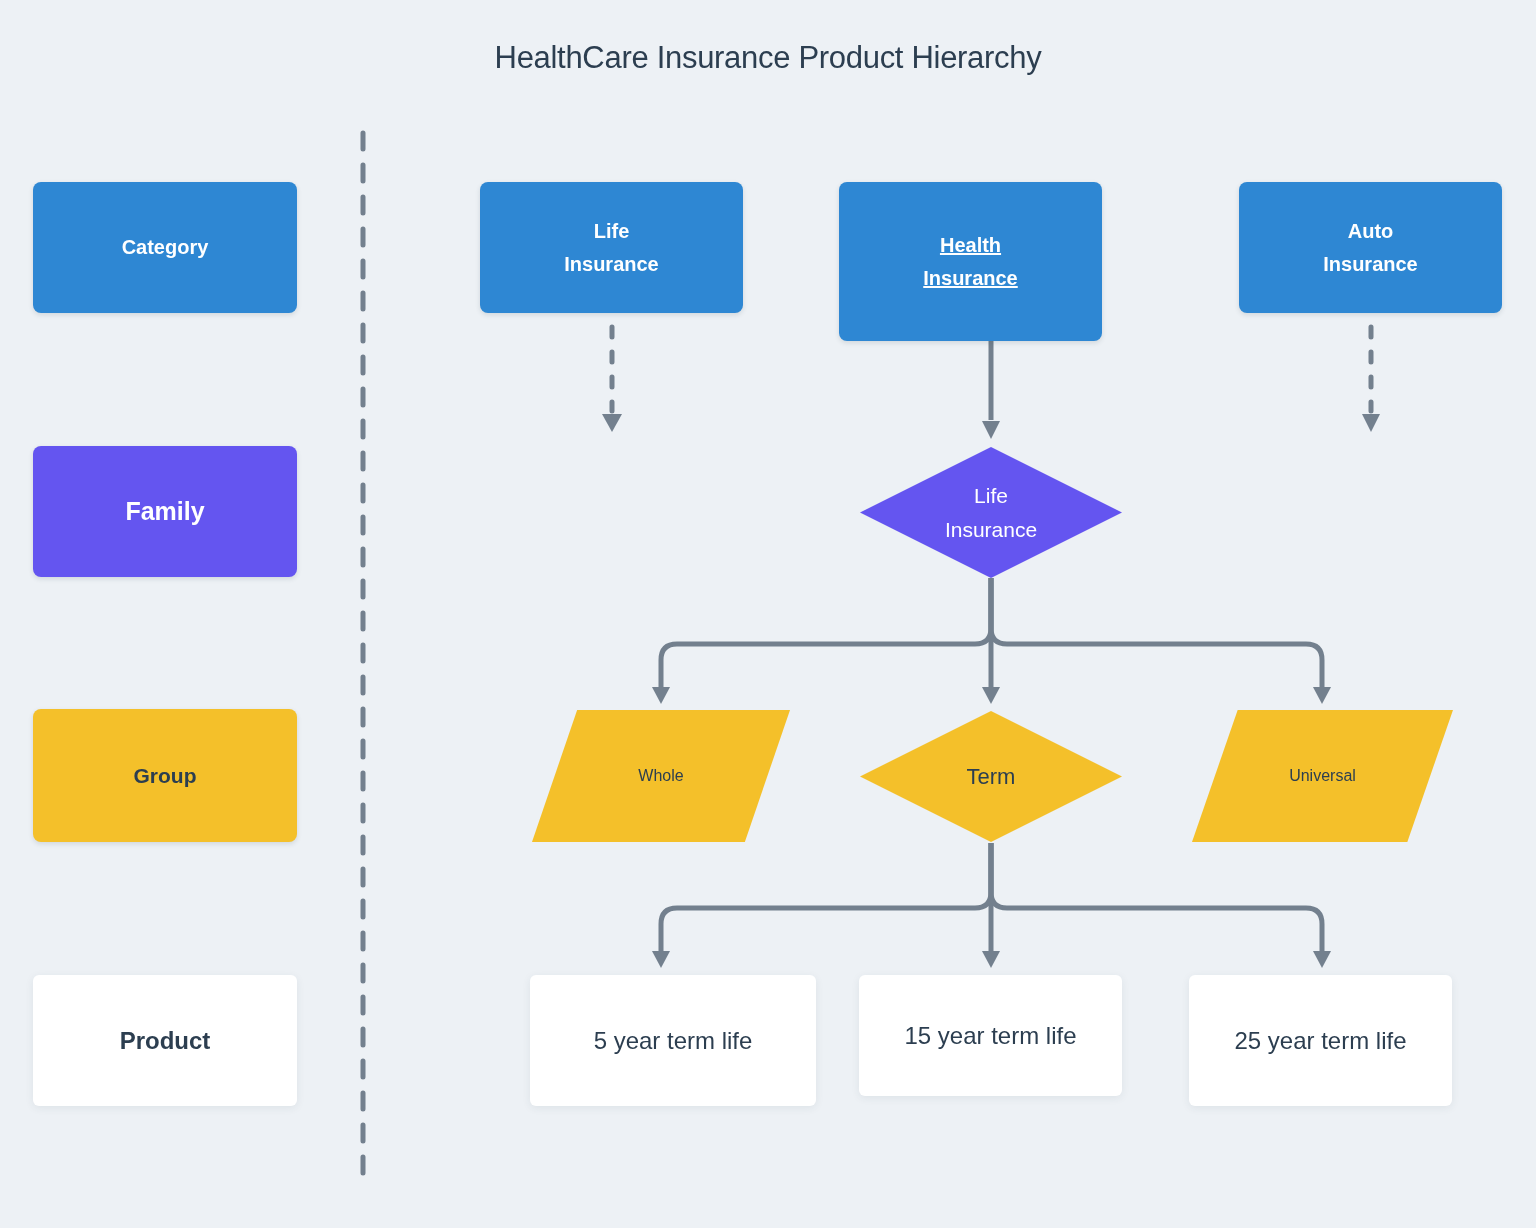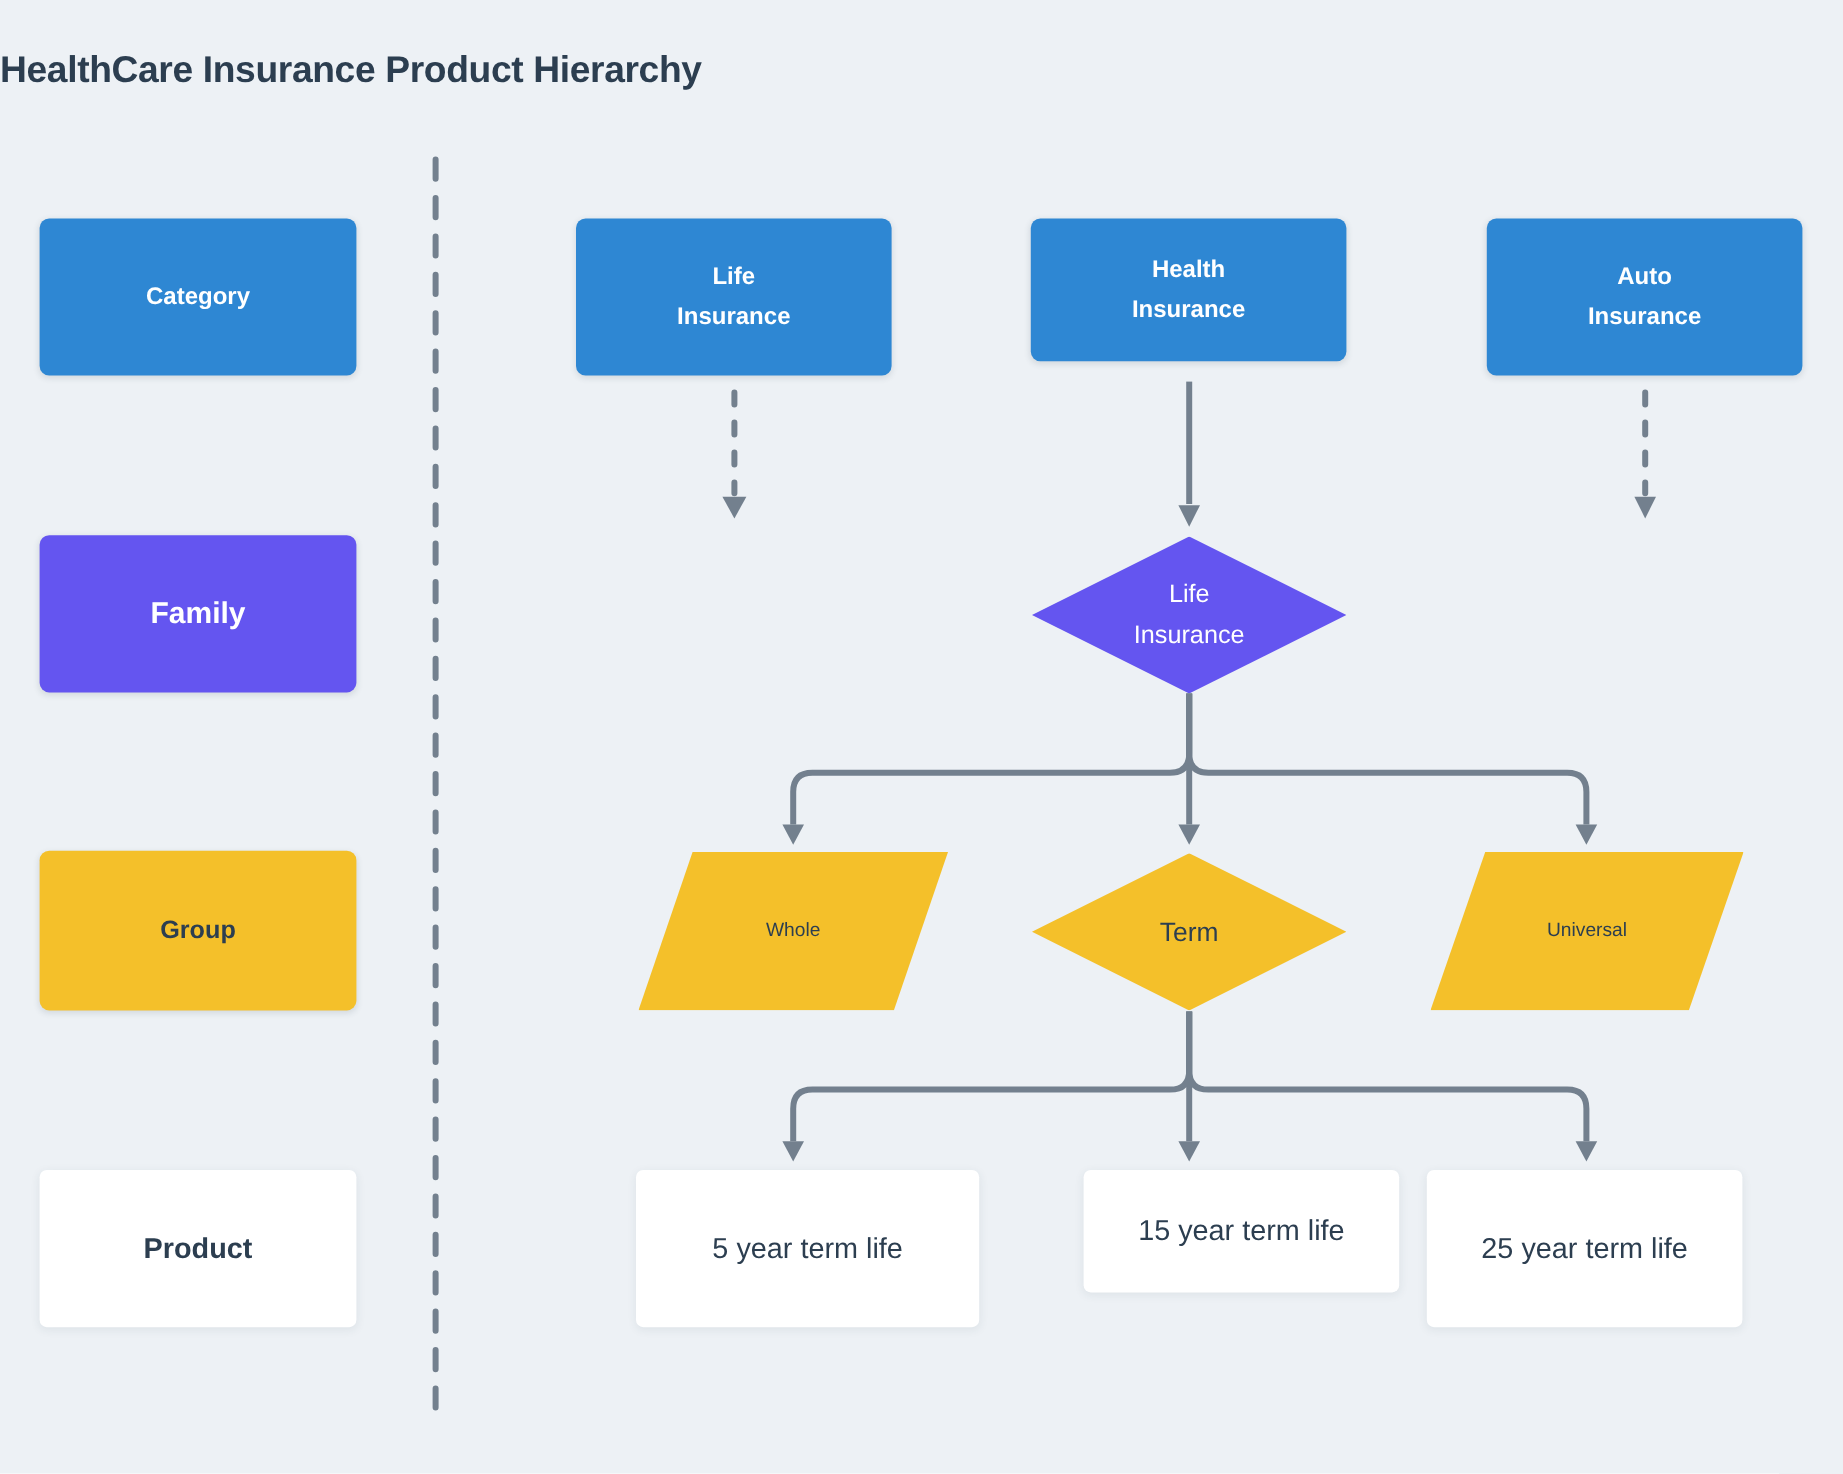--- a/index.html
+++ b/index.html
@@ -12,22 +12,23 @@
     height: 1228px;
     background: #EDF1F5;
     overflow: hidden;
   }
 
   .diagram-title {
     position: absolute;
     top: 40px;
     left: 0;
     width: 100%;
+    text-align: center;
     font-size: 31px;
-    font-weight: bold;
+    font-weight: normal;
     letter-spacing: -0.3px;
     color: #2C3E50;
   }
 
   svg.wires {
     position: absolute;
     top: 0; left: 0;
     width: 1536px; height: 1228px;
     z-index: 0;
   }
@@ -74,31 +75,31 @@
     font-size: 16px;
   }
 
   
   .legend-category { left: 33px;  top: 182px; width: 264px; height: 131px; }
   .legend-family   { left: 33px;  top: 446px; width: 264px; height: 131px; }
   .legend-group    { left: 33px;  top: 709px; width: 264px; height: 133px; }
   .legend-product  { left: 33px;  top: 975px; width: 264px; height: 131px; }
 
   .cat-life   { left: 480px;  top: 182px; width: 263px; height: 131px; }
-  .cat-health { left: 859px;  top: 182px; width: 263px; height: 119px; }
+  .cat-health { left: 839px;  top: 182px; width: 263px; height: 159px; text-decoration: underline; }
   .cat-auto   { left: 1239px; top: 182px; width: 263px; height: 131px; }
 
   .family-diamond { left: 860px; top: 447px; width: 262px; height: 131px; }
 
   .group-whole     { left: 532px;  top: 710px; width: 258px; height: 132px; }
   .group-term      { left: 860px;  top: 711px; width: 262px; height: 131px; }
   .group-universal { left: 1192px; top: 710px; width: 261px; height: 132px; }
 
   .prod-5  { left: 530px;  top: 975px; width: 286px; height: 131px; }
-  .prod-15 { left: 859px;  top: 975px; width: 263px; height: 102px; margin-left: 44px; }
+  .prod-15 { left: 859px;  top: 975px; width: 263px; height: 121px; }
   .prod-25 { left: 1189px; top: 975px; width: 263px; height: 131px; }
 </style>
 </head>
 <body>
 
 <div class="canvas">
 
   <div class="diagram-title">HealthCare Insurance Product Hierarchy</div>
 
   <svg class="wires" viewBox="0 0 1536 1228">

